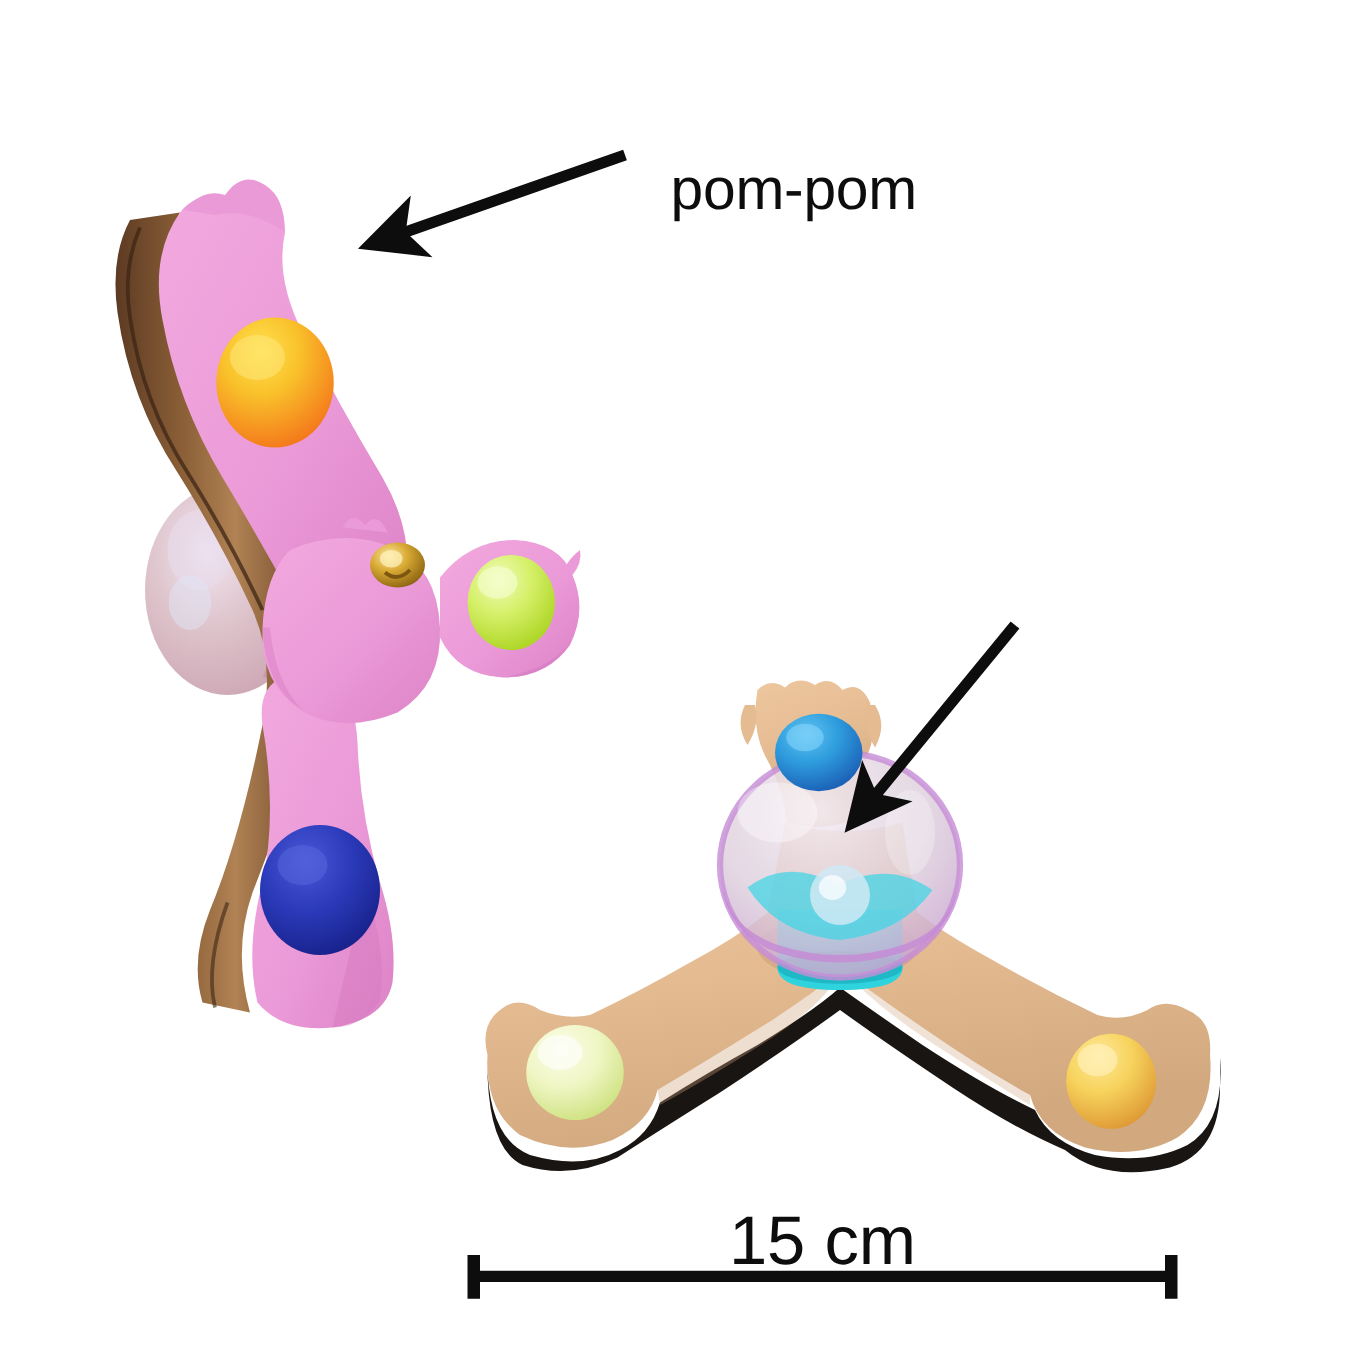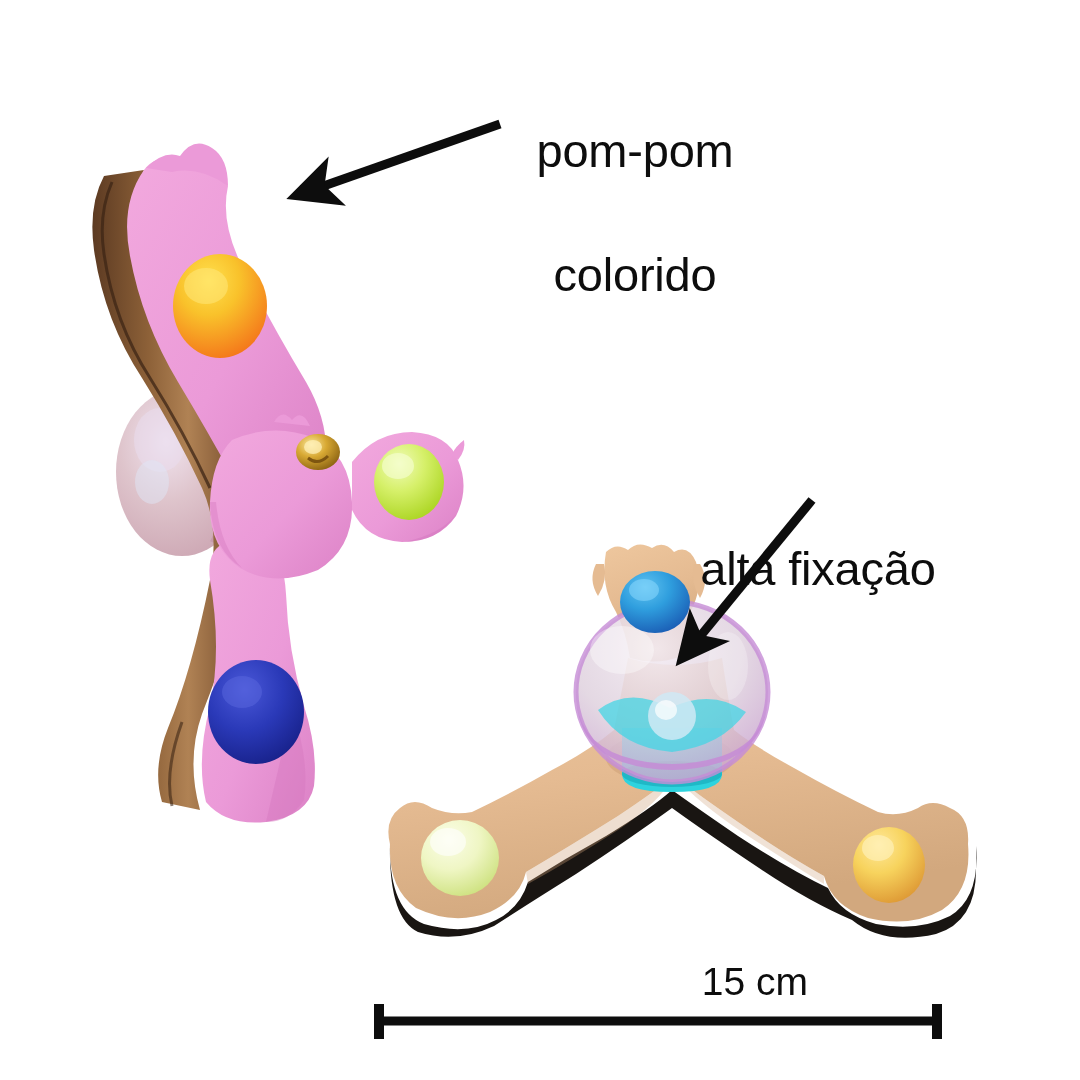--- a/index.html
+++ b/index.html
@@ -26,21 +26,21 @@
   }
   #annot-pompom{left:455px;top:58px;width:360px;}
   #annot-ventosa{left:608px;top:352px;width:420px;}
 
   
   .vec{position:absolute;left:0;top:0;width:1080px;height:1080px;pointer-events:none;}
 
   
   #dim-label{
     position:absolute;left:508px;top:960px;width:300px;
-    text-align:right;font-size:39px;color:#0d0d0d;letter-spacing:0px;
+    text-align:center;font-size:55px;color:#0d0d0d;letter-spacing:0px;
   }
 
   
   .toy{position:absolute;}
   #toy-pink{left:60px;top:110px;width:420px;height:730px;}
   #toy-wood{left:370px;top:540px;width:630px;height:420px;}
 </style>
 </head>
 <body>
 
@@ -235,26 +235,24 @@
       </g>
       <g>
         <ellipse cx="519" cy="325" rx="36" ry="38" fill="url(#pomGold)"></ellipse>
         <ellipse cx="508" cy="308" rx="16" ry="13" fill="#fff3c2" opacity="0.6"></ellipse>
       </g>
     </svg>
   </div>
 
   <div class="annot" id="annot-pompom">
     <span>pom-pom</span><br>
-    <span>colorido</span>
   </div>
 
   <div class="annot" id="annot-ventosa">
     <br>
-    <span>alta fixação</span>
   </div>
 
   <svg class="vec" viewBox="0 0 1080 1080">
     <defs>
       <marker id="ah" markerWidth="7" markerHeight="7" refX="5.2" refY="3.5" orient="auto" markerUnits="strokeWidth">
         <path d="M0.4,0.6 L6.4,3.5 L0.4,6.4 L1.9,3.5 Z" fill="#0d0d0d"></path>
       </marker>
     </defs>
 
     <line id="arrow-pompom" x1="500" y1="124" x2="296.53359953545487" y2="195.3917194612439" stroke="#0d0d0d" stroke-width="9" marker-end="url(#ah)"></line>

